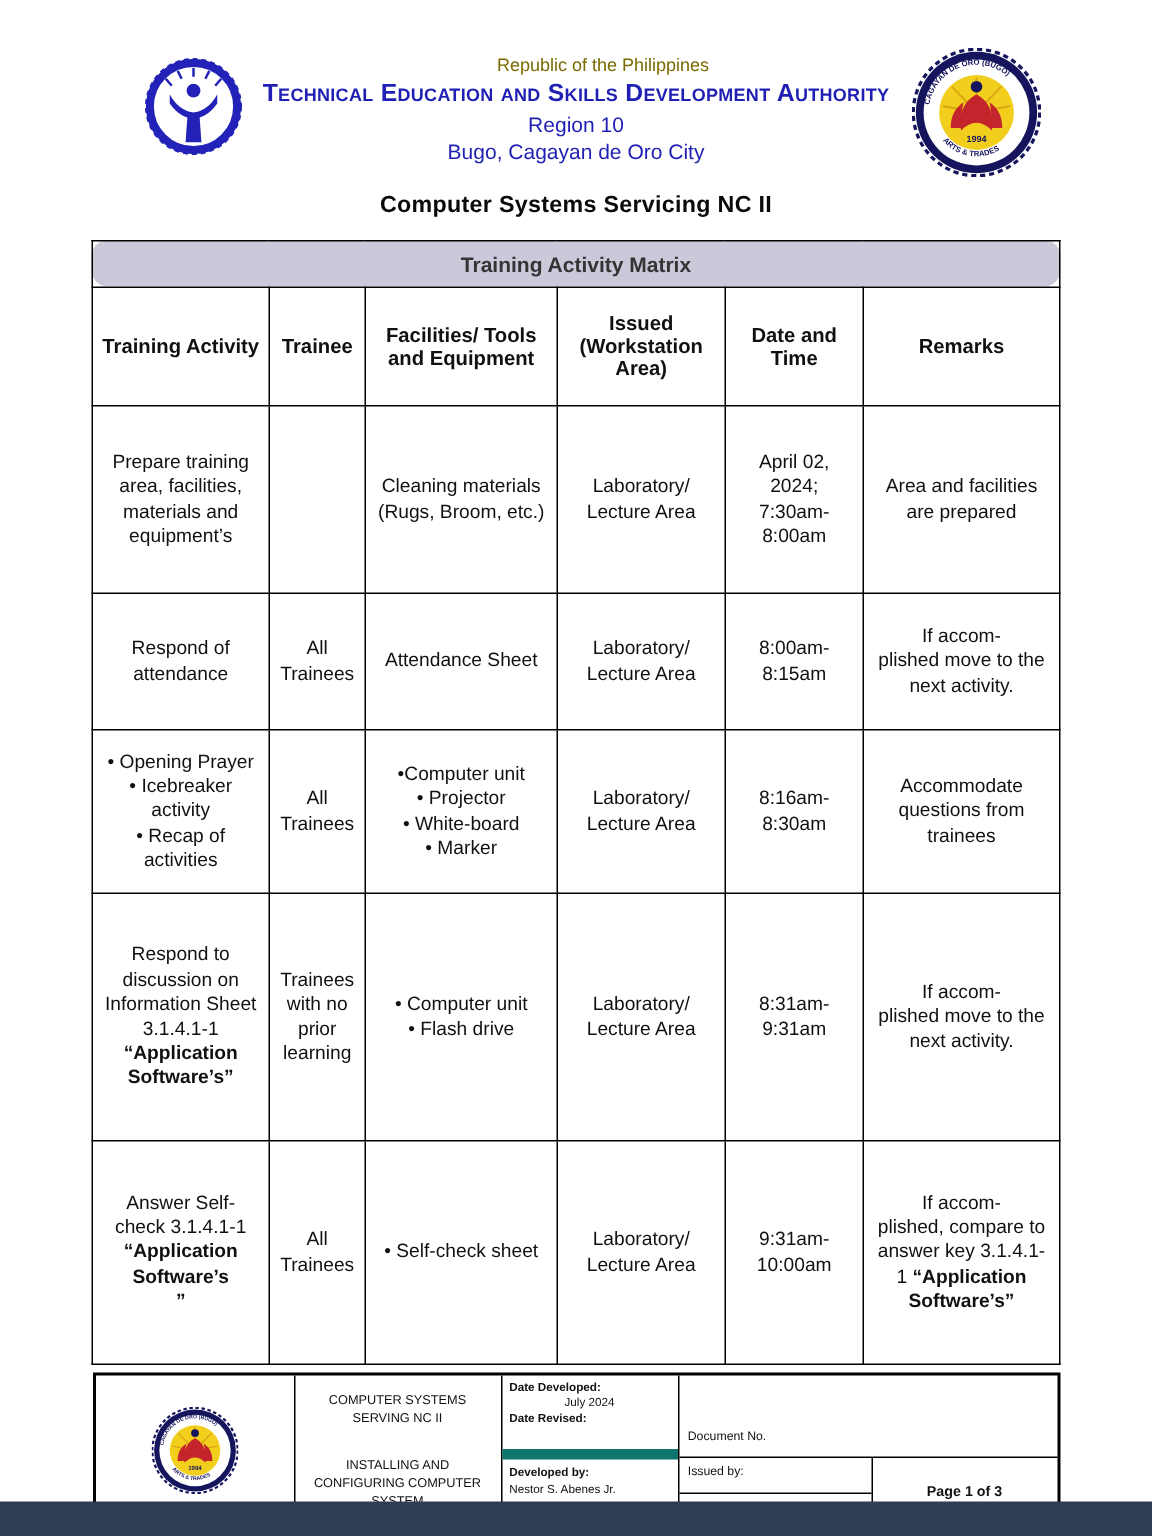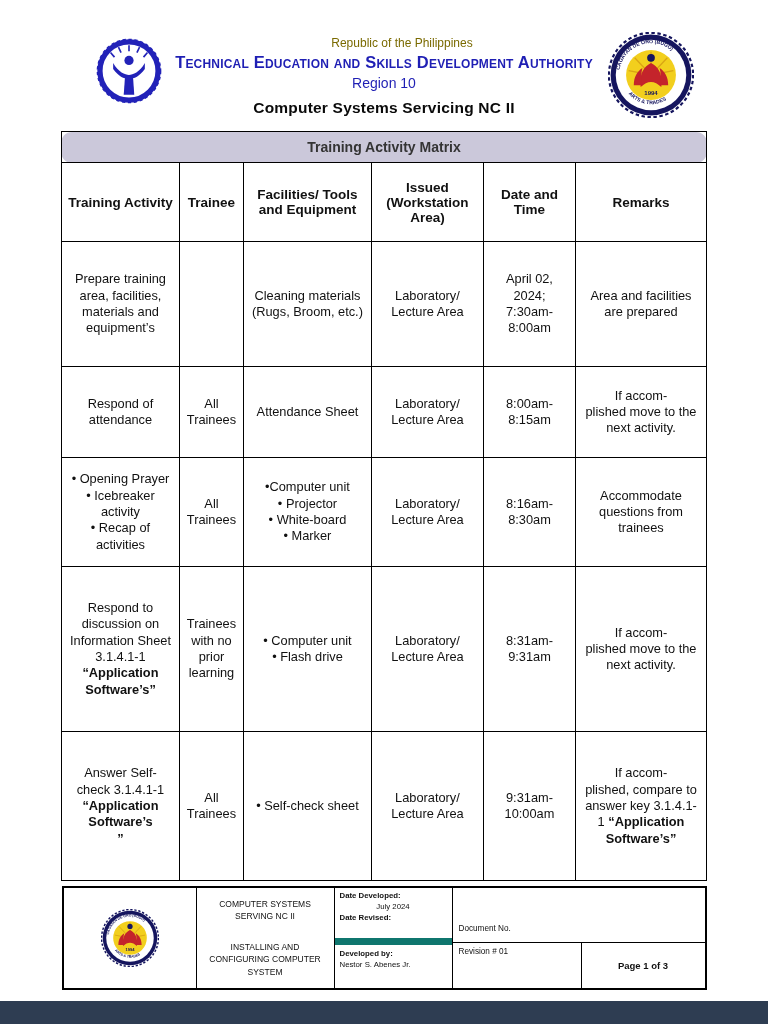--- a/index.html
+++ b/index.html
@@ -10,21 +10,21 @@
 
   
   .doc-header { position:relative; padding-top:36px; text-align:center; line-height:1.32; }
   .logo-tesda { position:absolute; left:96px;  top:38px; width:66px; height:66px; }
   .logo-seal  { position:absolute; right:74px; top:32px; width:86px; height:86px; }
   .h-republic  { color:var(--header-olive,#7a6a00); font-size:12px;margin-left:36px; }
   .h-authority { color:var(--header-blue,#1f1fb4); font-weight:bold; font-variant:small-caps; font-size:16.5px; letter-spacing:.2px; }
   .h-region, .h-school, .h-city { color:var(--header-blue,#1f1fb4); font-size:14px; }
   .h-school { font-size:14.5px; margin-top:1px; }
 
-  .doc-title { text-align:center; font-weight:bold; font-size:15.5px; margin:7px 0 0 0; letter-spacing:.2px; color:#0a0a0a; }
+  .doc-title { text-align:center; font-weight:bold; font-size:15.5px; margin:17px 0 0 0; letter-spacing:.2px; color:#0a0a0a; }
 
   
   .matrix { width:645px; margin:14px auto 0 auto; border-collapse:collapse; table-layout:fixed; }
   .matrix th, .matrix td {
     border:1px solid #000; word-break:break-word; overflow-wrap:break-word;
     white-space:pre-line; vertical-align:middle; text-align:center;
   }
   .matrix-title { background:var(--table-title-bg,#cbc8da); font-size:14px; padding:5px 4px; color:#343434; height:20px;border-radius:11px; }
   .col-h { font-size:13.5px; padding:8px 4px; height:62px; background:#fff; }
   .matrix td { font-size:12.8px; padding:4px 6px; line-height:1.28; }
@@ -111,20 +111,21 @@
   <div class="doc-header">
     <svg class="logo-tesda">
         <use href="#tesda"></use>
       </svg>
     <svg class="logo-seal">
         <use href="#seal"></use>
       </svg>
     <div class="h-republic">Republic of the Philippines</div>
     <div class="h-authority">Technical Education and Skills Development Authority</div>
     <div class="h-region">Region 10</div>
+    <div class="h-city">Bugo, Cagayan de Oro City</div>
   </div>
 
   <div class="doc-title">Computer Systems Servicing NC II</div>
 
   <table class="matrix">
     <colgroup>
       <col style="width:118px">
         <col style="width:64px">
         <col style="width:128px">
       <col style="width:112px">
@@ -224,20 +225,21 @@
       </div>
       <div class="f-dev">
         <div class="f-lbl">Developed by:</div>
         <div>Nestor S. Abenes Jr.</div>
       </div>
     </div>
     <div class="f-right">
       <div class="f-docno">Document No.</div>
       <div class="f-right-low">
         <div class="f-stack">
+          <div class="f-issued">Issued by:</div>
           <div class="f-rev">Revision # 01</div>
         </div>
         <div class="f-page">Page 1 of 3</div>
       </div>
     </div>
   </div>
 
   <div class="bottom-bar"></div>
 </div>
 

